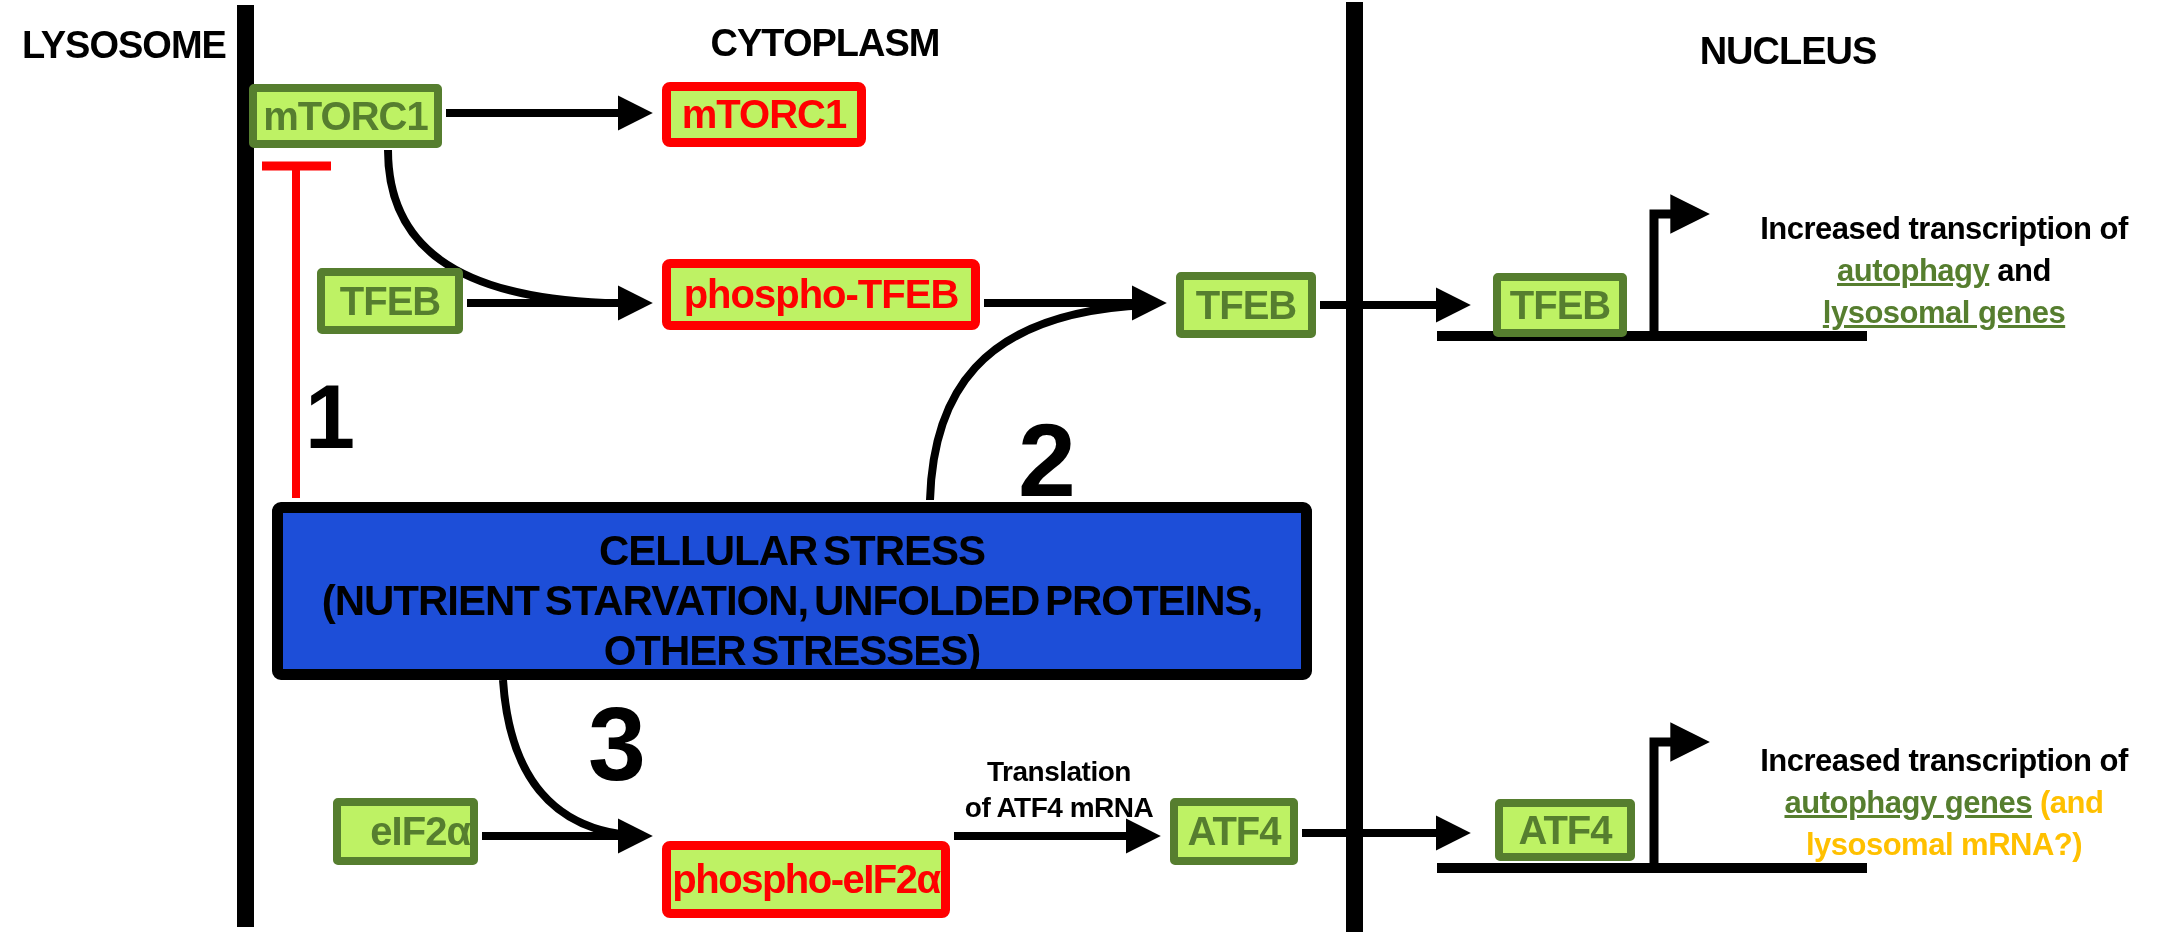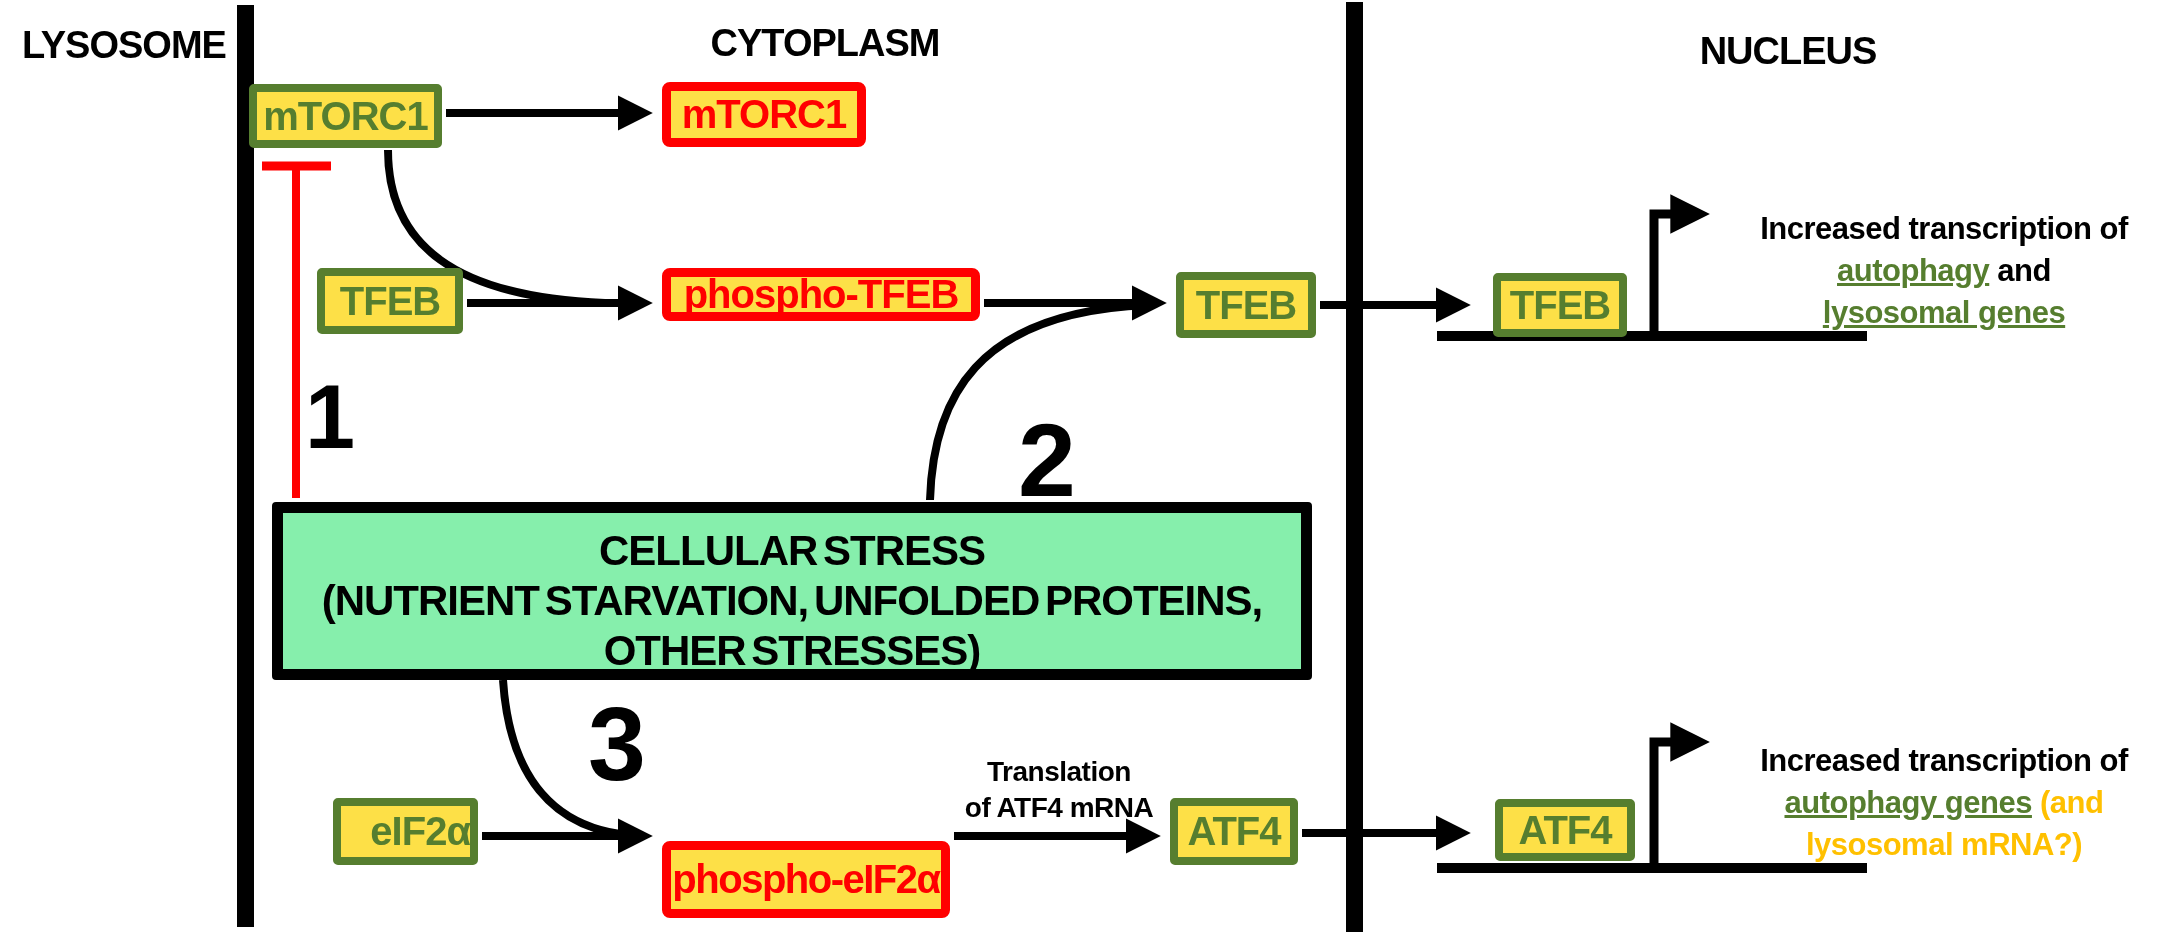--- a/index.html
+++ b/index.html
@@ -23,31 +23,31 @@
     font-size:38px;
     color:var(--black);
     letter-spacing:-1px;
     white-space:nowrap;
   }
   .pbox{
     position:absolute;
     box-sizing:border-box;
     display:flex;align-items:center;justify-content:center;
     font-weight:bold;font-size:40px;letter-spacing:-1px;
-    background:#fde047;white-space:nowrap;
+    background:#bef264;white-space:nowrap;
   }
   .pbox.green{border:8px solid var(--green);color:var(--green);border-radius:5px;}
   .pbox.red{border:9px solid var(--red);color:var(--red);border-radius:8px;}
   .stress-box{
     position:absolute;
     left:272px;top:502px;width:1040px;height:178px;
     box-sizing:border-box;
     border:11px solid var(--black);
-    border-radius:4px;
-    background:#86efac;
+    border-radius:9px;
+    background:#1d4ed8;
     text-align:center;
     font-weight:bold;font-size:42px;line-height:50px;
     letter-spacing:-1px;word-spacing:-5px;
     color:var(--black);
     padding-top:13px;
     white-space:nowrap;
   }
   .stepnum{
     position:absolute;
     font-weight:bold;color:var(--black);
@@ -117,21 +117,21 @@
 
   <div class="pbox green" style="left:249px;top:84px;width:193px;height:64px;">
     <span>mTORC1</span>
   </div>
   <div class="pbox red" style="left:662px;top:82px;width:204px;height:65px;">
     <span>mTORC1</span>
   </div>
   <div class="pbox green" style="left:317px;top:268px;width:146px;height:66px;">
     <span>TFEB</span>
   </div>
-  <div class="pbox red" style="left:662px;top:268px;width:318px;height:53px;">
+  <div class="pbox red" style="left:662px;top:259px;width:318px;height:71px;">
     <span>phospho-TFEB</span>
   </div>
   <div class="pbox green" style="left:1176px;top:272px;width:140px;height:66px;">
     <span>TFEB</span>
   </div>
   <div class="pbox green" style="left:1493px;top:273px;width:134px;height:64px;">
     <span>TFEB</span>
   </div>
   <div class="pbox green" style="left:333px;top:798px;width:145px;height:67px;justify-content:flex-end;">
     <span>eIF2α</span>

